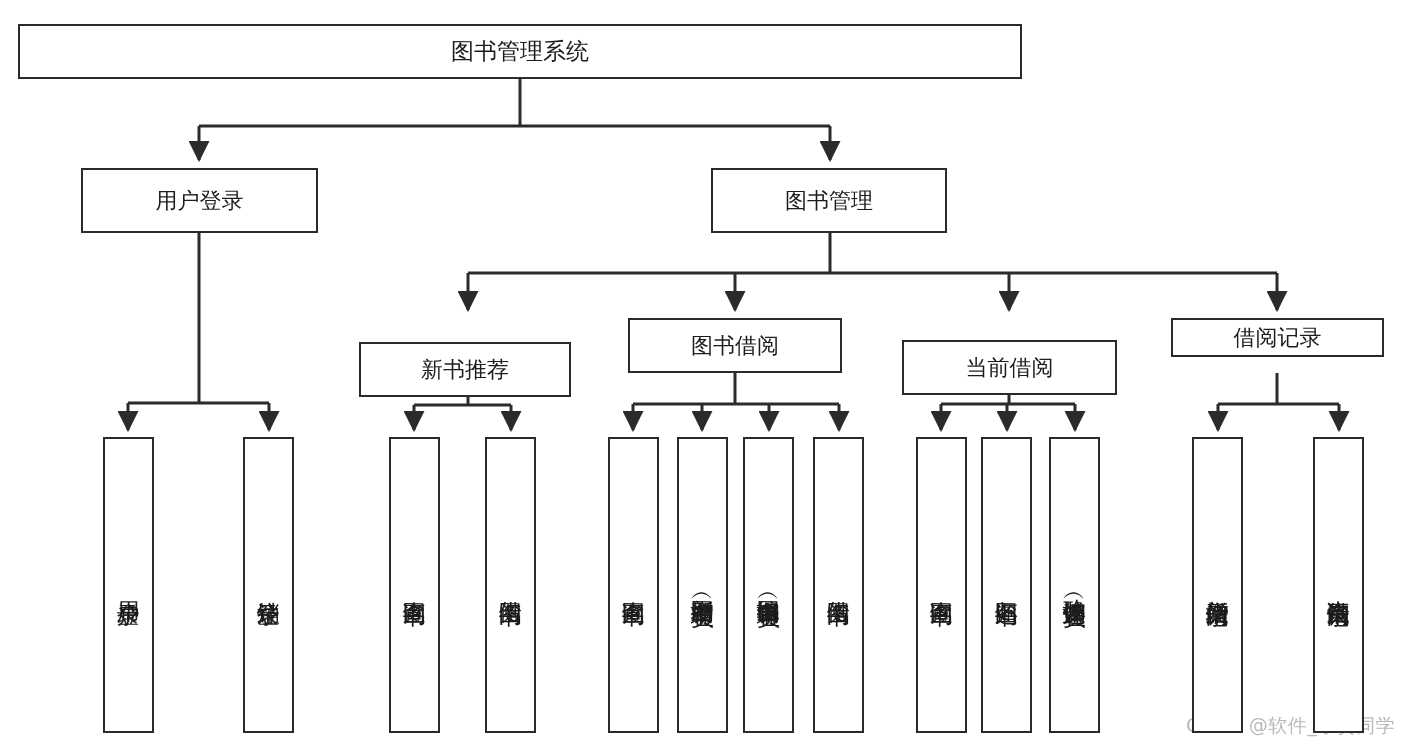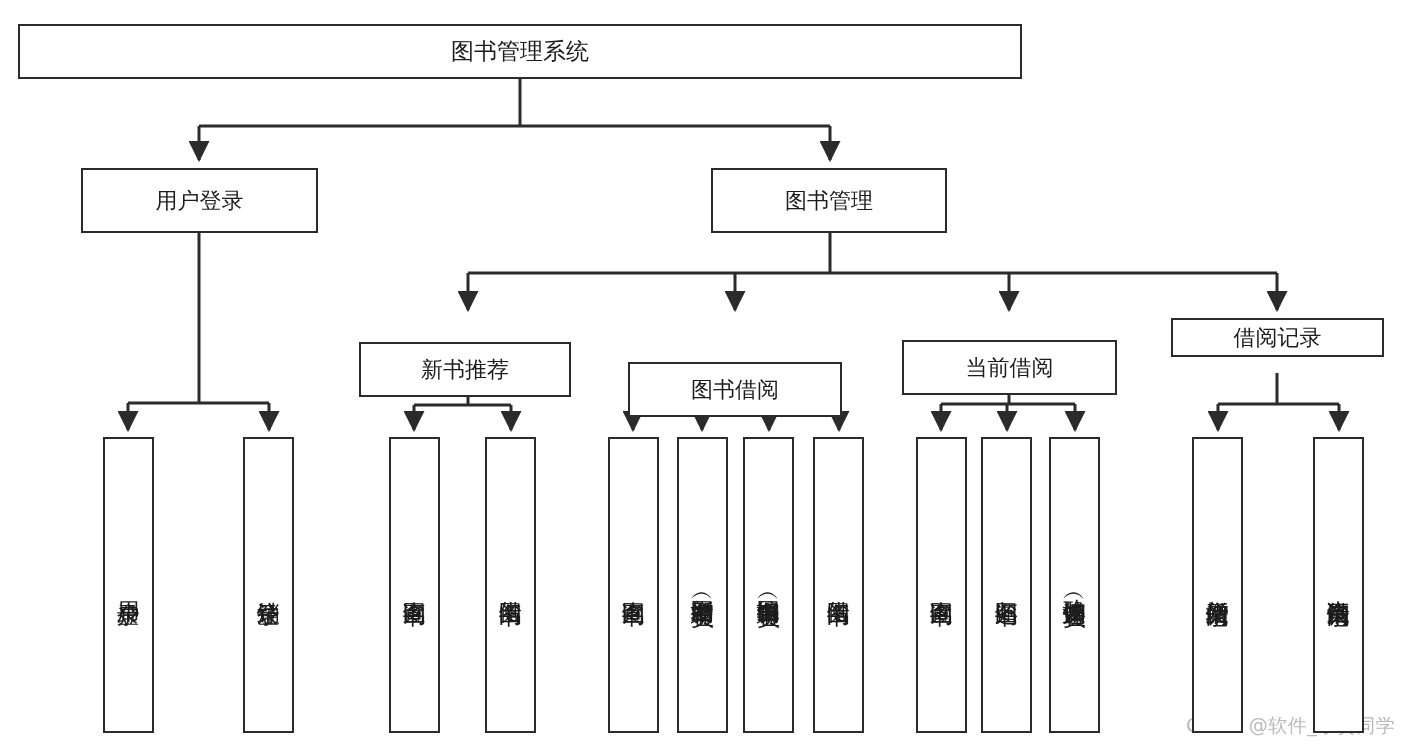--- a/index.html
+++ b/index.html
@@ -126,21 +126,21 @@
     </div>
     <div class="node level-two" style="left: 81px; top: 168px; width: 237px; height: 65px;">
       <span class="hlabel">用户登录</span>
     </div>
     <div class="node level-two" style="left: 711px; top: 168px; width: 236px; height: 65px;">
       <span class="hlabel">图书管理</span>
     </div>
     <div class="node level-three" style="left: 359px; top: 318px; width: 212px; height: 55px; margin-top: 24px;">
       <span class="hlabel">新书推荐</span>
     </div>
-    <div class="node level-three" style="left: 628px; top: 318px; width: 214px; height: 55px; margin-top: 44px;">
+    <div class="node level-three" style="left: 628px; top: 318px; width: 214px; height: 55px;">
       <span class="hlabel">图书借阅</span>
     </div>
     <div class="node level-three" style="left: 902px; top: 318px; width: 215px; height: 55px; margin-top: 22px;">
       <span class="hlabel">当前借阅</span>
     </div>
     <div class="node level-three" style="left: 1171px; top: 318px; width: 213px; height: 39px;">
       <span class="hlabel">借阅记录</span>
     </div>
     <div class="node level-leaf leaf" style="left: 103px; top: 437px; width: 51px; height: 296px;">
       <span class="vtext">用户登录</span>

